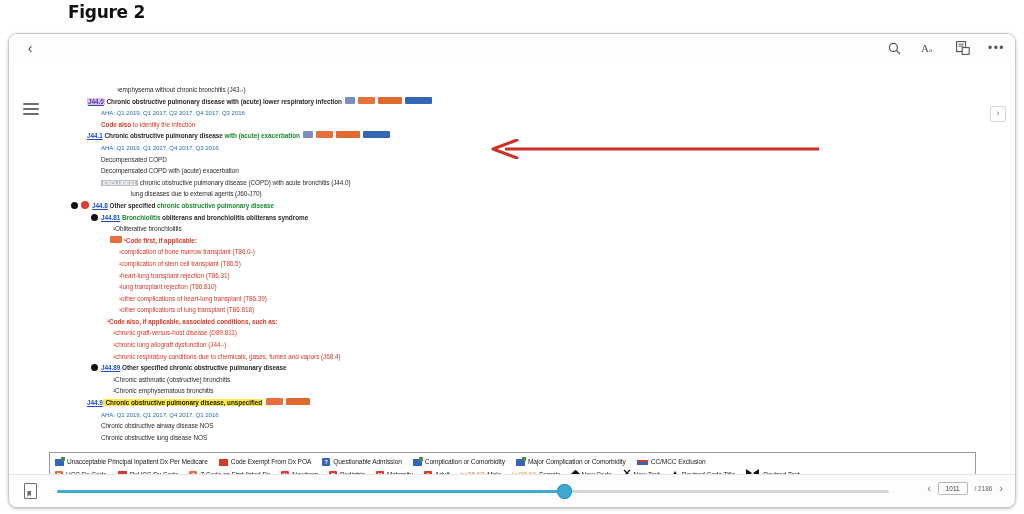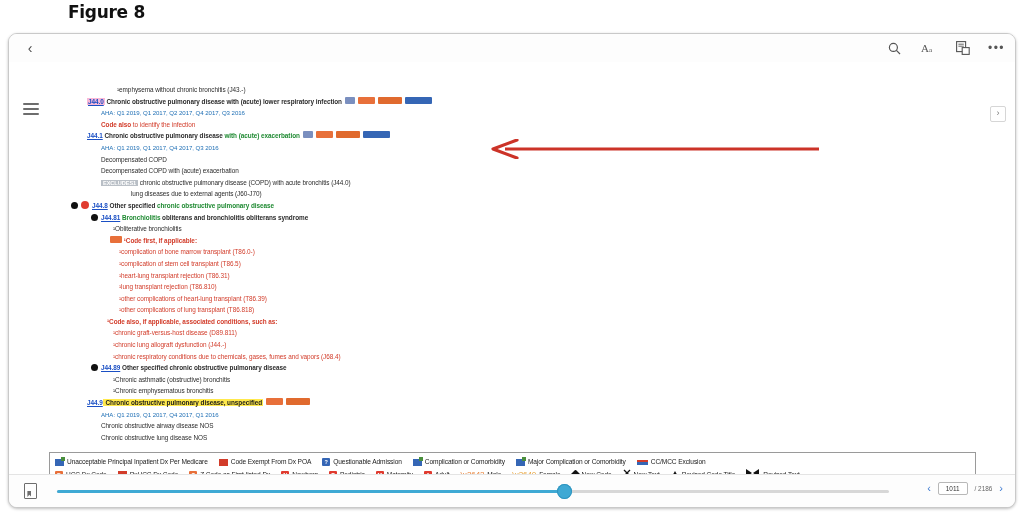--- a/index.html
+++ b/index.html
@@ -123,21 +123,21 @@
   .track-fill{position:absolute;left:0;top:0;height:3px;width:512px;background:#3fa9d4;border-radius:2px;}
   .thumb{position:absolute;left:504px;top:9px;width:15px;height:15px;border-radius:50%;background:#3fa9d4;box-shadow:0 0 0 1px #2f95bf inset;}
   .pagenav{position:absolute;right:12px;top:7px;display:flex;align-items:center;gap:7px;font-size:7px;color:#555;}
   .navchev{color:#3e7bd1;font-size:11px;line-height:11px;}
   .pagebox{border:1px solid #b8b8b8;border-radius:2px;background:#fff;padding:2px 7px;font-size:6.4px;color:#333;}
   .pagetot{font-size:6.4px;color:#666;}
 </style>
 </head>
 <body>
 
-<div class="figure-caption">Figure 8</div>
+<div class="figure-caption">Figure 2</div>
 
 <div class="viewer">
 
   <div class="topbar">
     <div class="back-chevron">‹</div>
     <div class="top-icons">
       <div class="tb-ic">
         <svg width="13" height="13" viewBox="0 0 13 13">
             <circle cx="5.4" cy="5.4" r="4" fill="none" stroke="#555" stroke-width="1.2"></circle>
             <line x1="8.4" y1="8.4" x2="12" y2="12" stroke="#555" stroke-width="1.2"></line>

